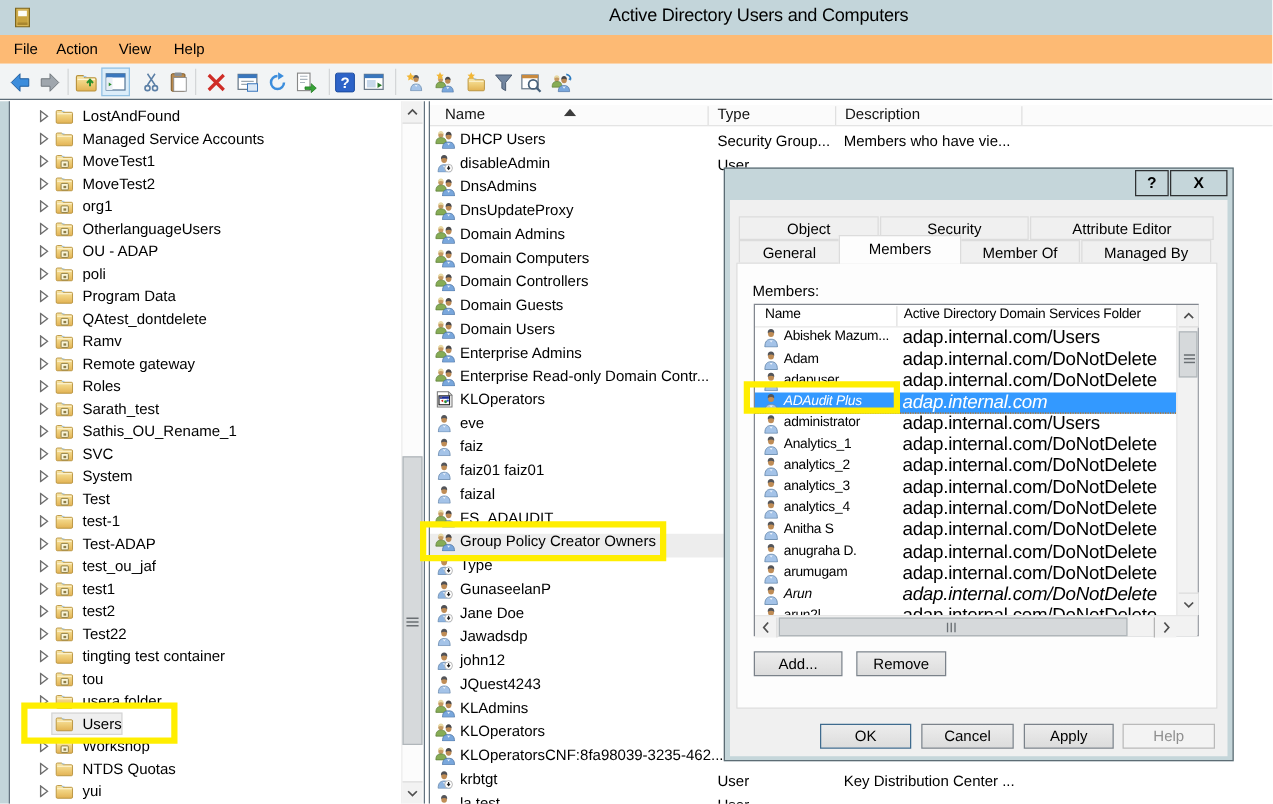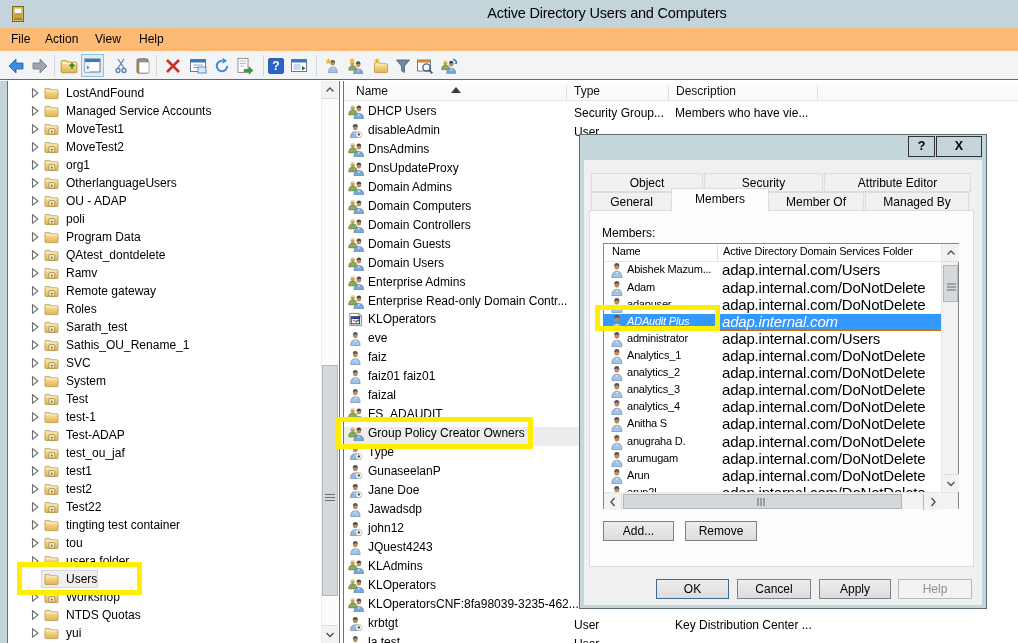--- a/index.html
+++ b/index.html
@@ -784,21 +784,21 @@
             <span class="nm">anugraha D.</span>
             <span class="fo">adap.internal.com/DoNotDelete</span>
           </div>
           <div class="drow" style="top:207px;">
             <svg class="di" viewBox="0 0 16 16">
               <use href="#duser"></use>
             </svg>
             <span class="nm">arumugam</span>
             <span class="fo">adap.internal.com/DoNotDelete</span>
           </div>
-          <div class="drow" style="top:224px;">
+          <div class="drow" style="top:224px;font-style:italic;">
             <svg class="di" viewBox="0 0 16 16">
               <use href="#duser"></use>
             </svg>
             <span class="nm">Arun</span>
             <span class="fo">adap.internal.com/DoNotDelete</span>
           </div>
           <div class="drow" style="top:241px;">
             <svg class="di" viewBox="0 0 16 16">
               <use href="#duser"></use>
             </svg>

